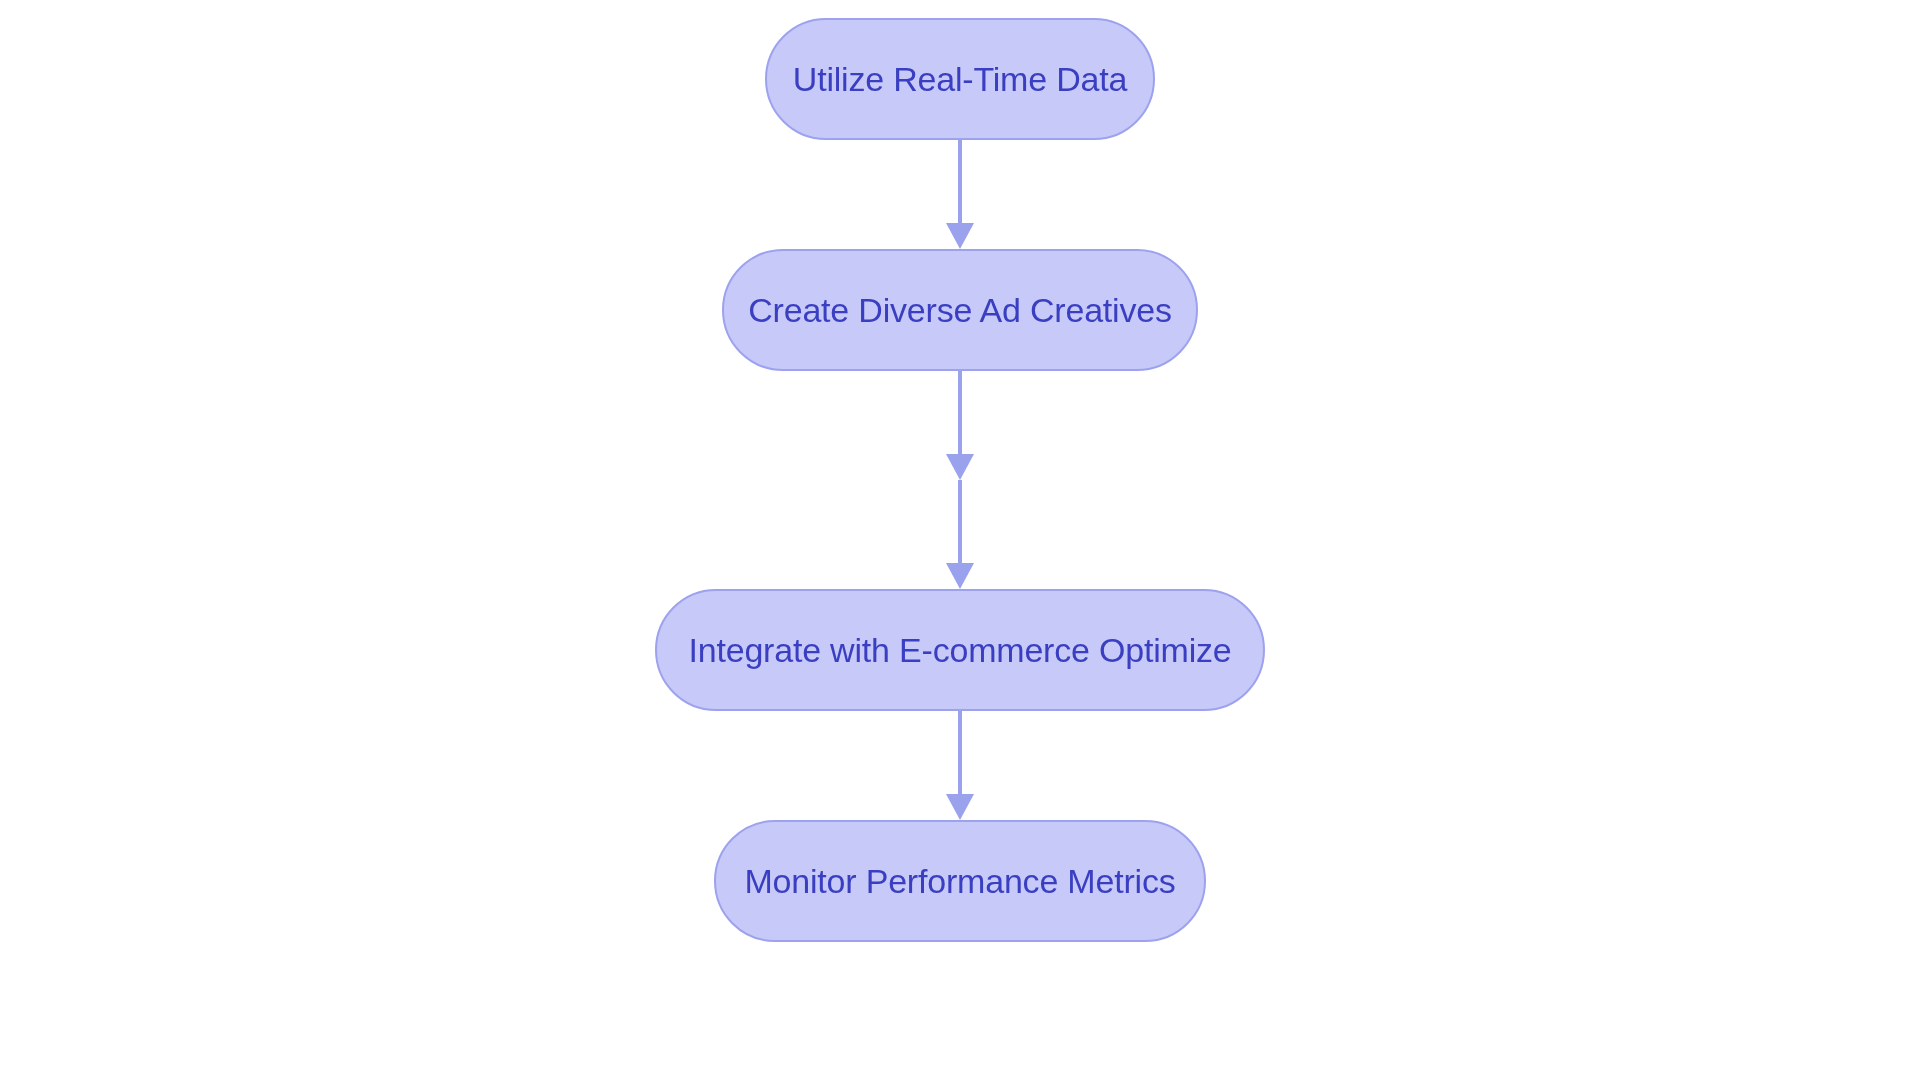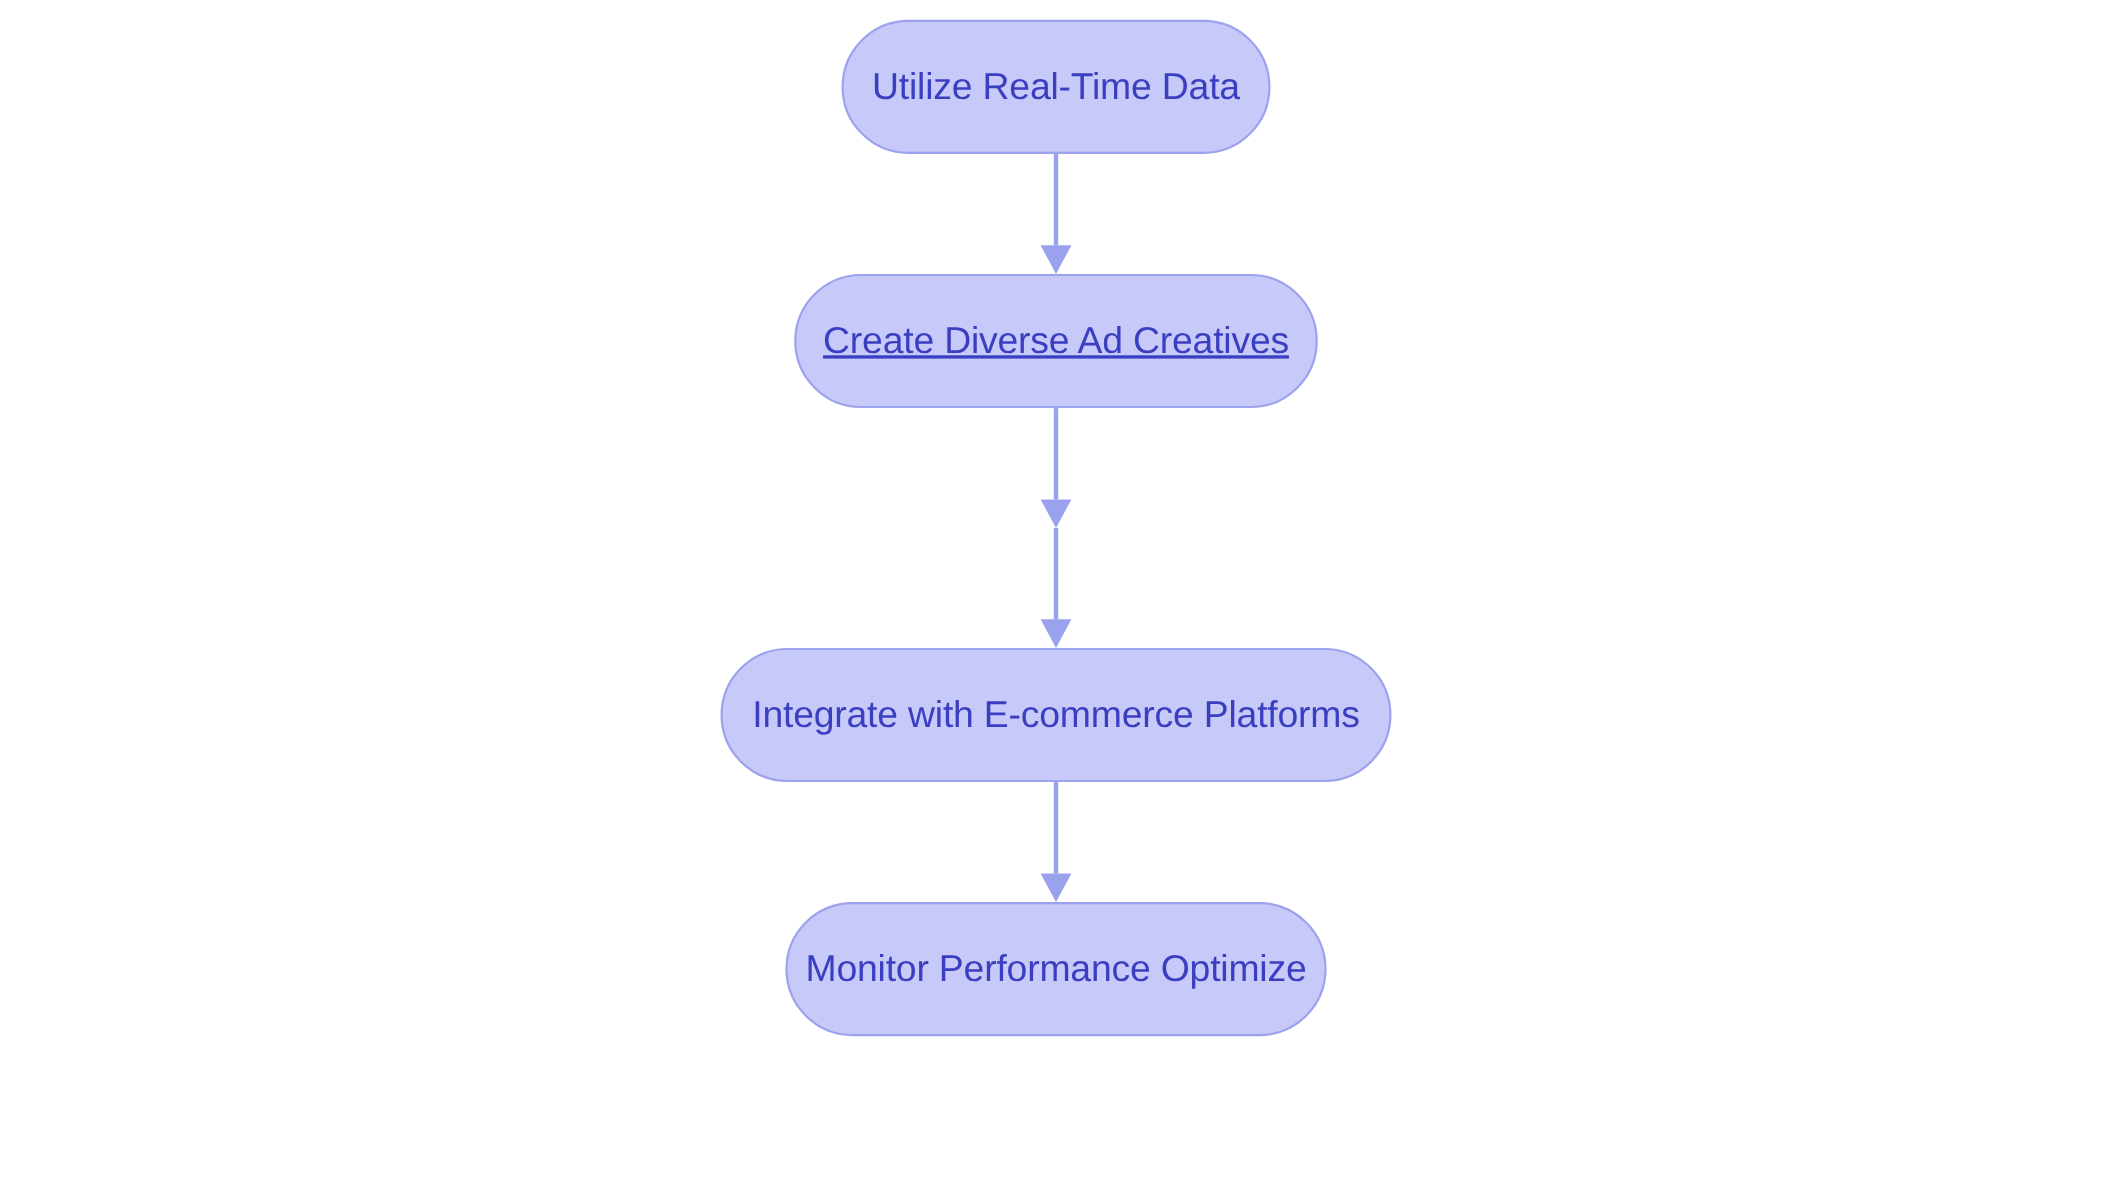--- a/index.html
+++ b/index.html
@@ -40,21 +40,21 @@
     font-size:34px;
     line-height:1;
     display:flex;
     align-items:center;
     justify-content:center;
     white-space:nowrap;
     padding:0 20px;
     letter-spacing:-0.2px;
   }
   .node.n1{width:390px;}
-  .node.n2{width:476px;text-decoration:underline;}
+  .node.n2{width:476px;}
   .node.n3{width:334px;}
   .node.n4{width:610px;}
   .node.n5{width:492px;}
   .connector{
     height:109px;
     display:flex;
     flex-direction:column;
     align-items:center;
   }
   .shaft{
@@ -94,26 +94,26 @@
       <div class="head"></div>
     </div>
 
 
     <div class="connector">
       <div class="shaft"></div>
       <div class="head"></div>
     </div>
 
     <div class="node n4">
-      <span>Integrate with E-commerce Platforms</span>
+      <span>Integrate with E-commerce Optimize</span>
     </div>
 
     <div class="connector">
       <div class="shaft"></div>
       <div class="head"></div>
     </div>
 
     <div class="node n5">
-      <span>Monitor Performance Optimize</span>
+      <span>Monitor Performance Metrics</span>
     </div>
 
   </div>
 </div>
 
 </body></html>

